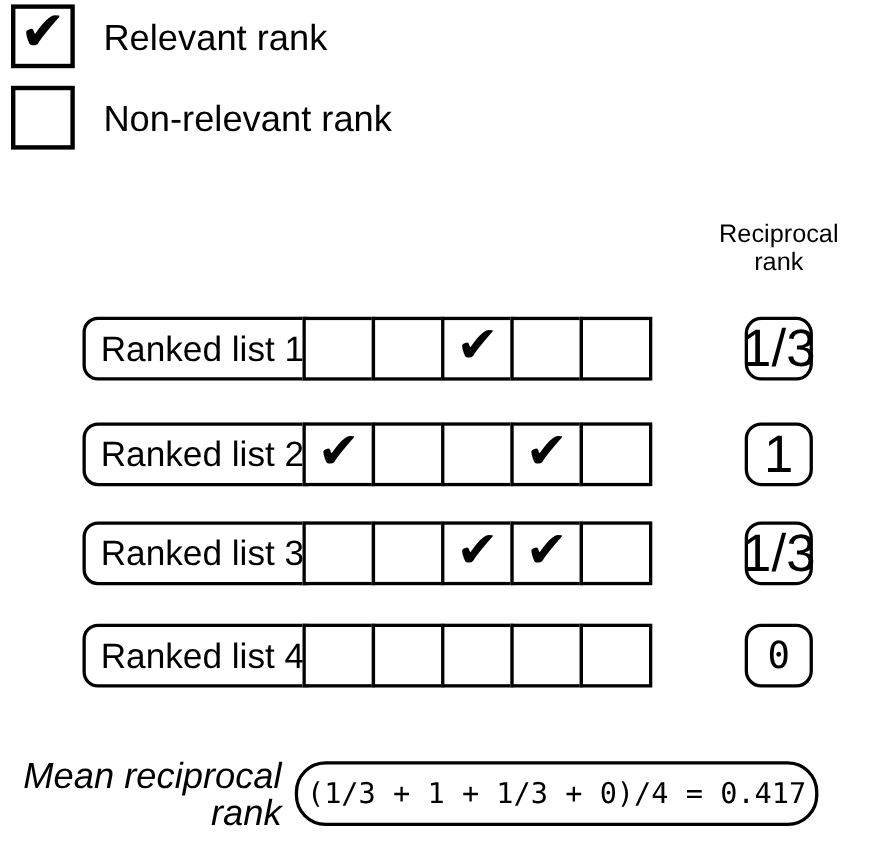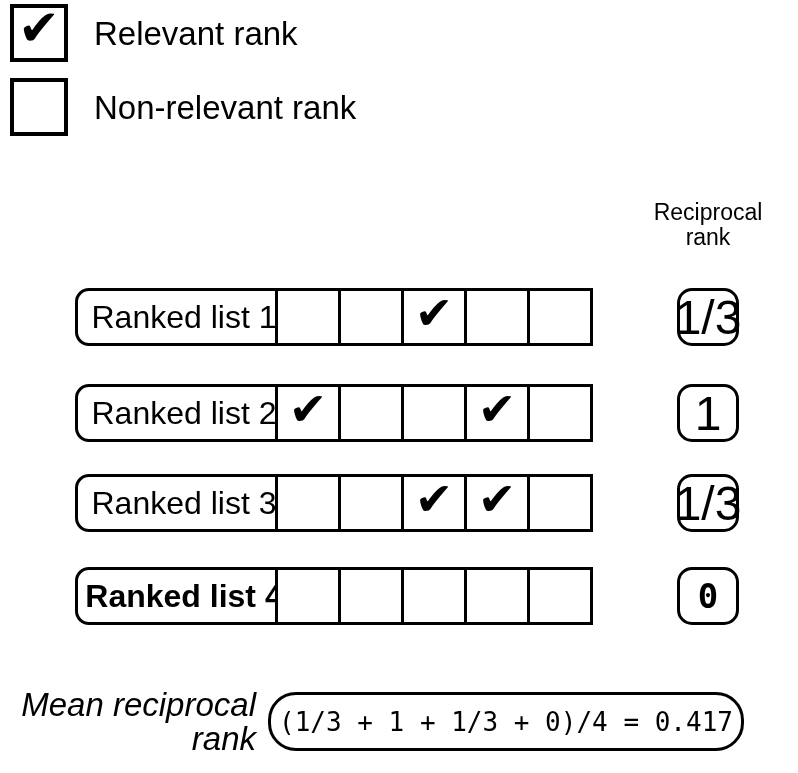--- a/index.html
+++ b/index.html
@@ -68,21 +68,21 @@
     font-size: 23px;
     line-height: 1.1;
   }
 
   
   .rows { position: absolute; left: 0; top: 0; width: 798px; }
   .row { position: absolute; left: 0; width: 798px; height: 58px; }
   .row:nth-child(1) { top: 288px; }
   .row:nth-child(2) { top: 384px; }
   .row:nth-child(3) { top: 474px; }
-  .row:nth-child(4) { top: 567px; font-weight: bold; }
+  .row:nth-child(4) { top: 567px; }
 
   .row-label {
     position: absolute;
     left: 31px;
     top: 0;
     width: 218px;
     height: 58px;
     box-sizing: border-box;
     border: 3px solid #000;
     border-radius: 14px;

